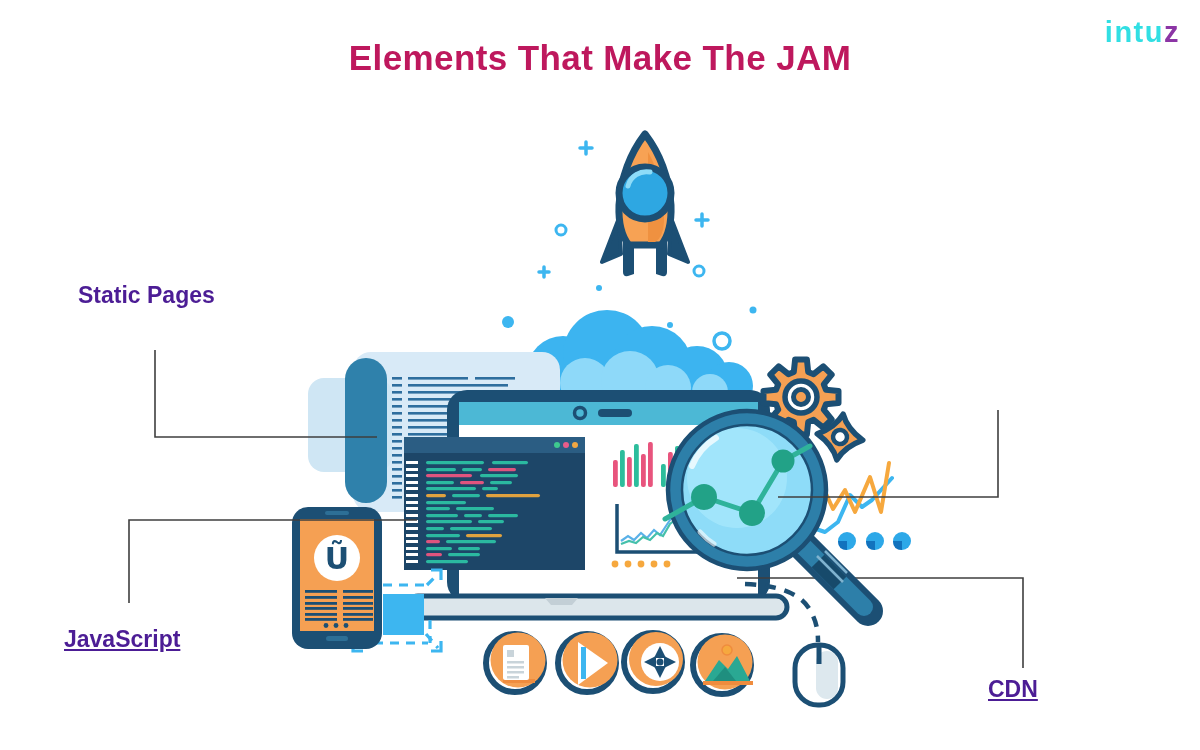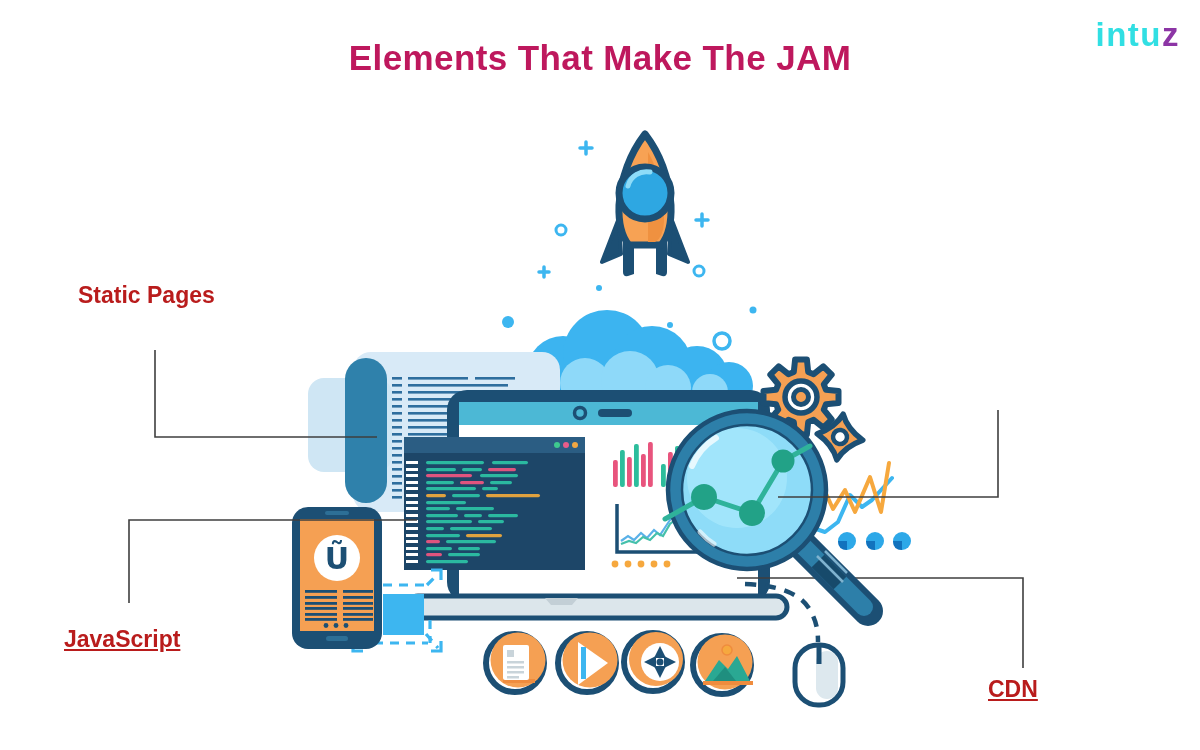--- a/index.html
+++ b/index.html
@@ -1,23 +1,23 @@
 <!DOCTYPE html>
 <html><head>
 <meta charset="utf-8">
 <style>
   html,body{margin:0;padding:0;background:#fff;}
   .canvas{position:relative;width:1200px;height:750px;background:#ffffff;overflow:hidden;
           font-family:"Liberation Sans", sans-serif;}
   .title{position:absolute;left:0;right:0;top:38px;text-align:center;
          font-size:35px;font-weight:800;color:#be185d;letter-spacing:.4px;}
-  .logo{position:absolute;top:16px;right:20px;font-size:33px;font-weight:700;
+  .logo{position:absolute;top:16px;right:20px;font-size:29px;font-weight:700;
         letter-spacing:1.5px;color:#31dfe3;}
   .logo .accent{color:#8c35a5;}
-  .lbl{position:absolute;font-size:23px;font-weight:700;color:#b91c1c;white-space:nowrap;}
+  .lbl{position:absolute;font-size:23px;font-weight:700;color:#4c1d95;white-space:nowrap;}
   .lbl.static{left:78px;top:282px;}
   .lbl.js{left:64px;top:626px;text-decoration:underline;}
   .lbl.api{left:916px;top:370px;}
   .lbl.cdn{left:988px;top:676px;text-decoration:underline;}
   svg.art{position:absolute;left:0;top:0;}
 </style>
 </head>
 <body>
 
 <div class="canvas">

